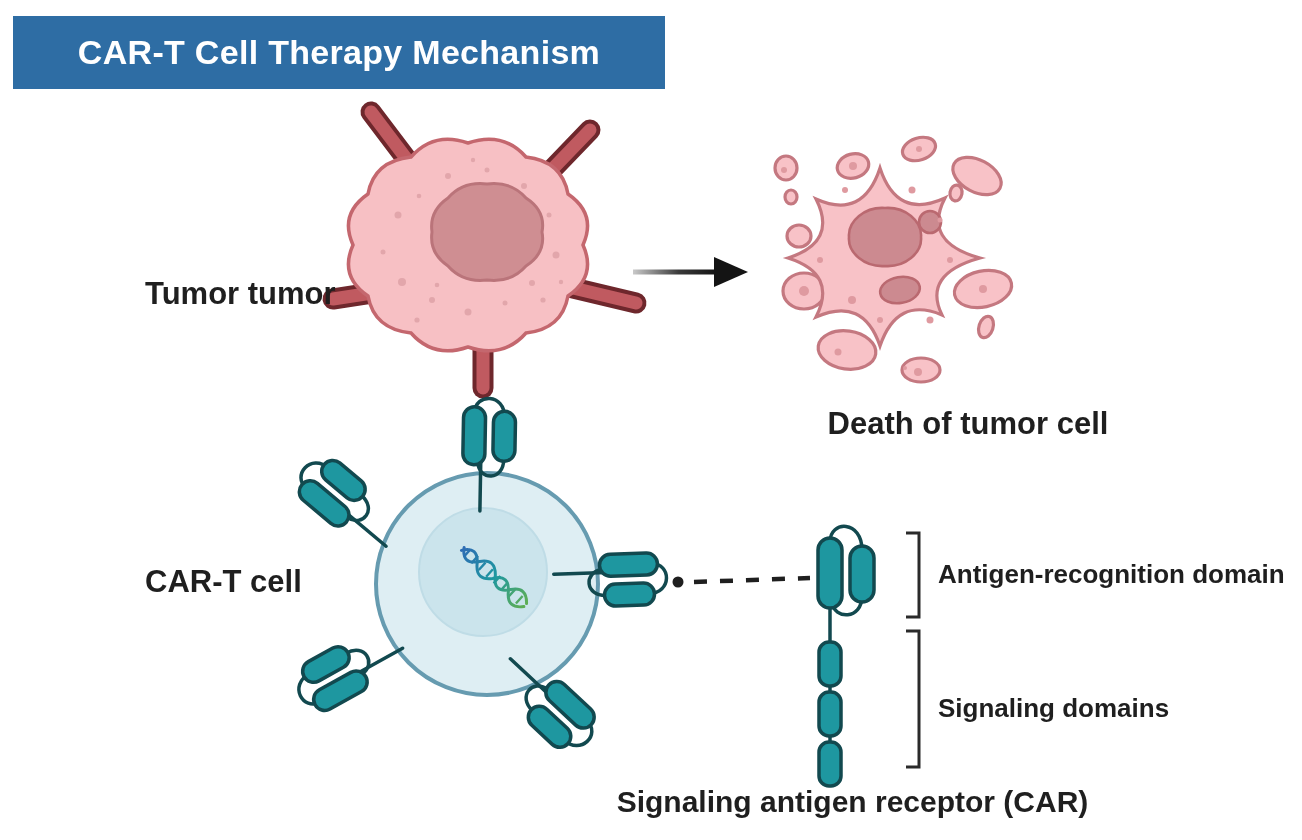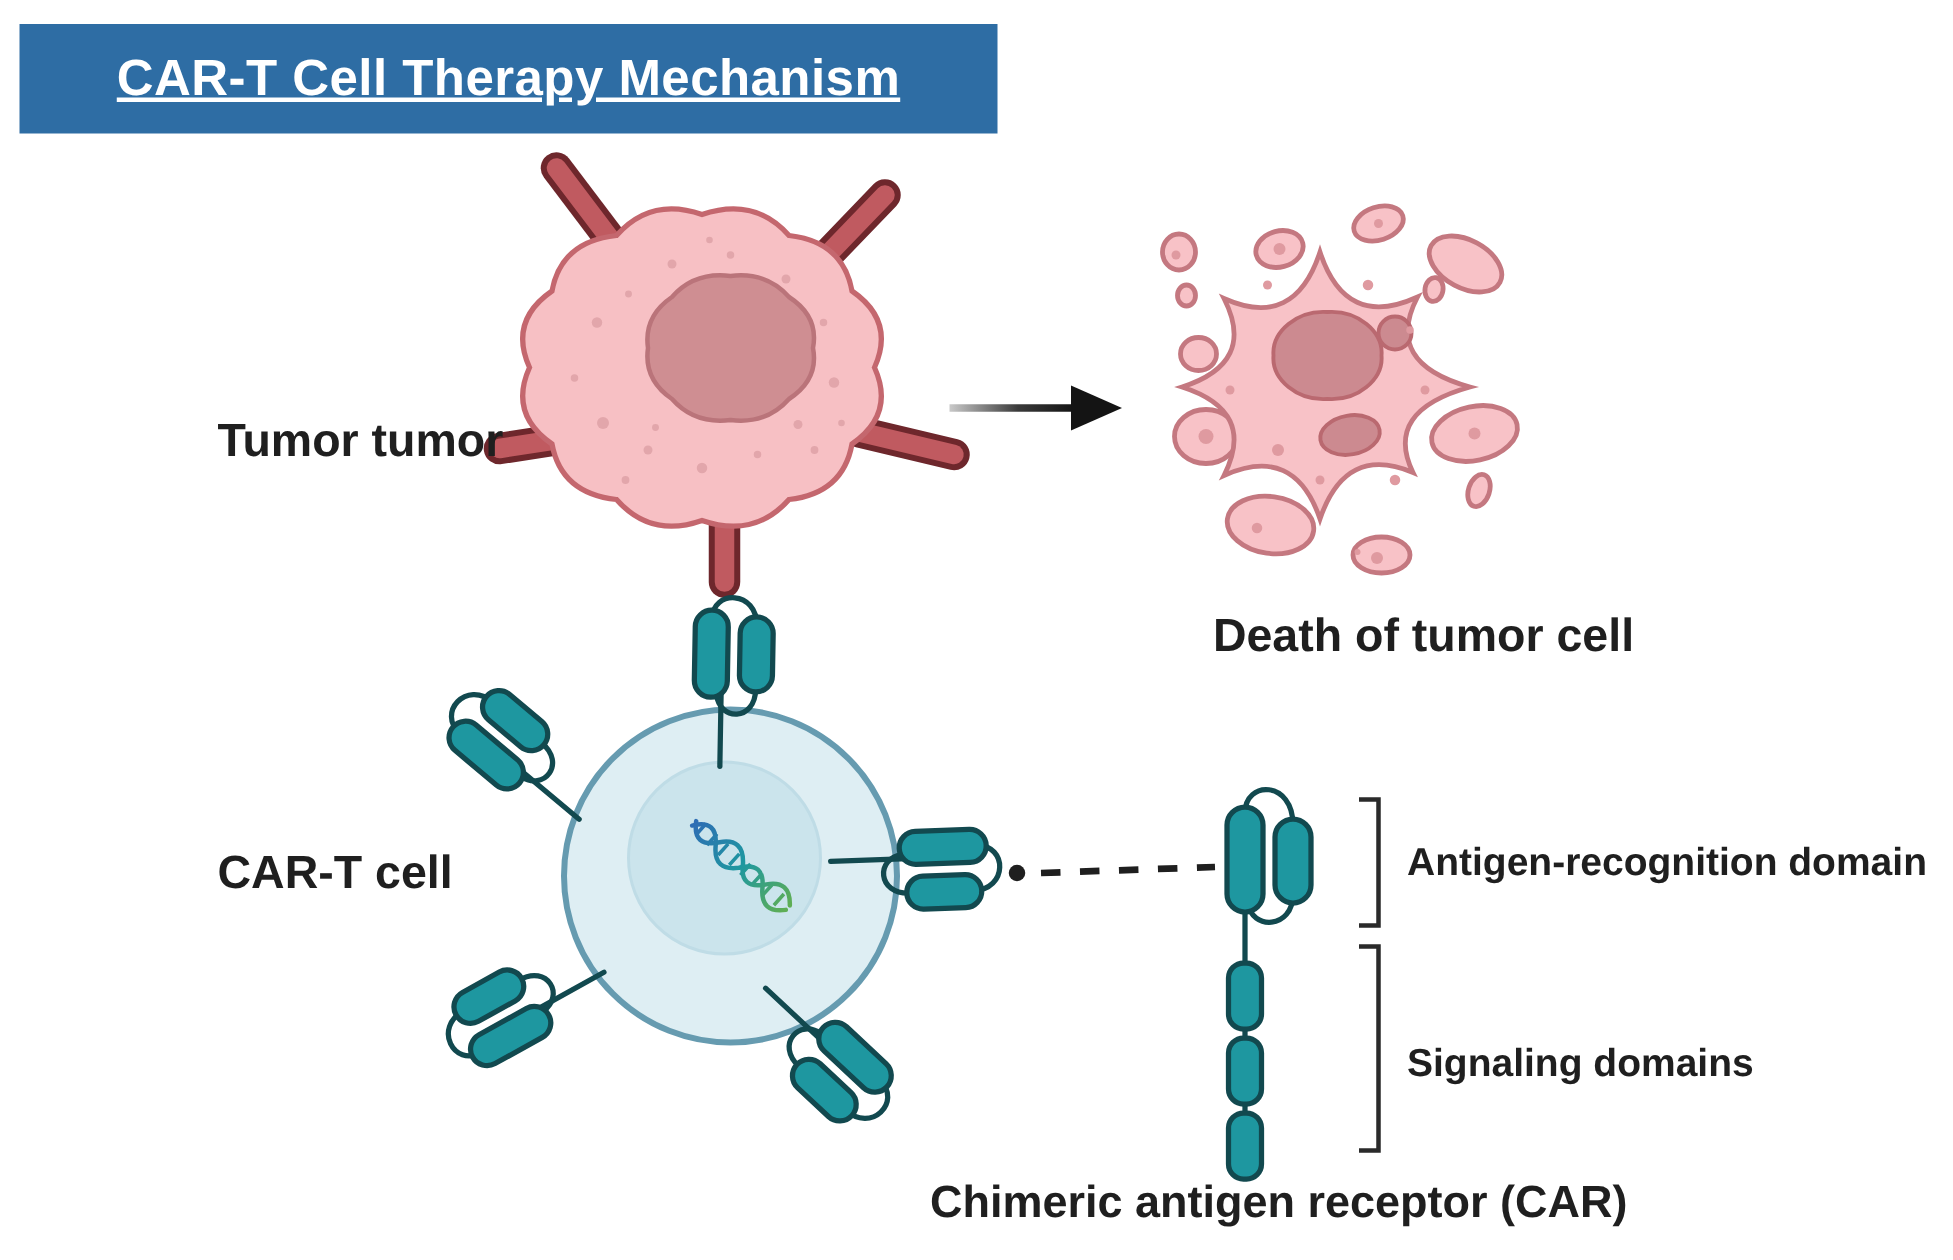--- a/index.html
+++ b/index.html
@@ -3,27 +3,27 @@
 <meta charset="utf-8">
 <style>
   html,body{margin:0;padding:0;background:#fff;}
   body{width:1302px;height:840px;font-family:"Liberation Sans",sans-serif;}
   .stage{position:relative;width:1302px;height:840px;overflow:hidden;background:#fff;}
   svg.scene{position:absolute;left:0;top:0;}
 
   .banner{position:absolute;left:13px;top:16px;width:652px;height:73px;
     background:var(--title-bg);color:var(--title-text);
     display:flex;align-items:center;justify-content:center;
-    font-weight:bold;font-size:34px;letter-spacing:.3px;text-decoration:underline;}
+    font-weight:bold;font-size:34px;letter-spacing:.3px;}
 
   .lbl{position:absolute;color:var(--text);white-space:nowrap;}
   .lbl.bold{font-weight:bold;font-size:31px;}
   .lbl.reg{font-weight:700;font-size:26px;}
   #lbl-tumor{left:145px;top:276px;}
-  #lbl-death{left:784px;top:406px;width:330px;text-align:center;}
+  #lbl-death{left:803px;top:406px;width:330px;text-align:center;}
   #lbl-cart{left:145px;top:564px;}
   #lbl-antigen{left:938px;top:559px;}
   #lbl-signaling{left:938px;top:693px;}
   #lbl-car{left:615px;top:785px;width:475px;text-align:center;font-size:30px;font-weight:bold;}
 
   
   .spike-outer{stroke:var(--spike-stroke);stroke-width:21;stroke-linecap:round;}
   .spike-inner{stroke:var(--spike-fill);stroke-width:13;stroke-linecap:round;}
   .tumor-body{fill:var(--tumor-fill);stroke:var(--tumor-stroke);stroke-width:3.5;}
   .tumor-nucleus{fill:var(--tumor-nucleus-fill);stroke:var(--tumor-nucleus-stroke);stroke-width:3;}
@@ -203,14 +203,14 @@
   </svg>
 
   <div class="banner">
     <span>CAR-T Cell Therapy Mechanism</span>
   </div>
   <div id="lbl-tumor" class="lbl bold">Tumor tumor</div>
   <div id="lbl-death" class="lbl bold">Death of tumor cell</div>
   <div id="lbl-cart" class="lbl bold">CAR-T cell</div>
   <div id="lbl-antigen" class="lbl reg">Antigen-recognition domain</div>
   <div id="lbl-signaling" class="lbl reg">Signaling domains</div>
-  <div id="lbl-car" class="lbl">Chimeric antigen receptor (CAR)</div>
+  <div id="lbl-car" class="lbl">Signaling antigen receptor (CAR)</div>
 </div>
 
 </body></html>

